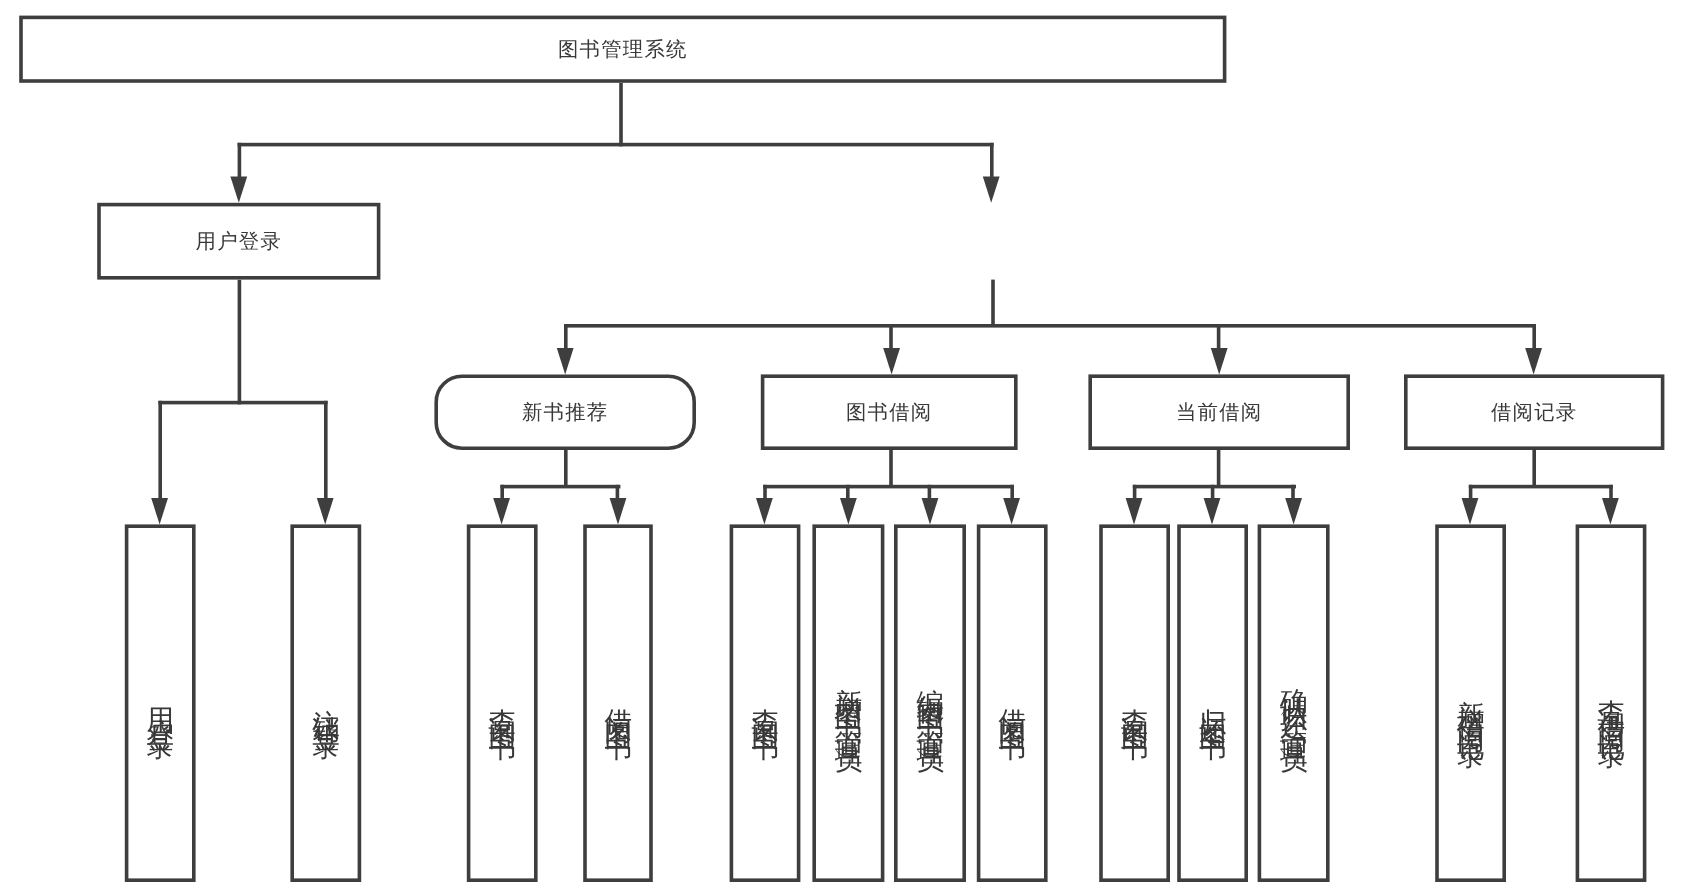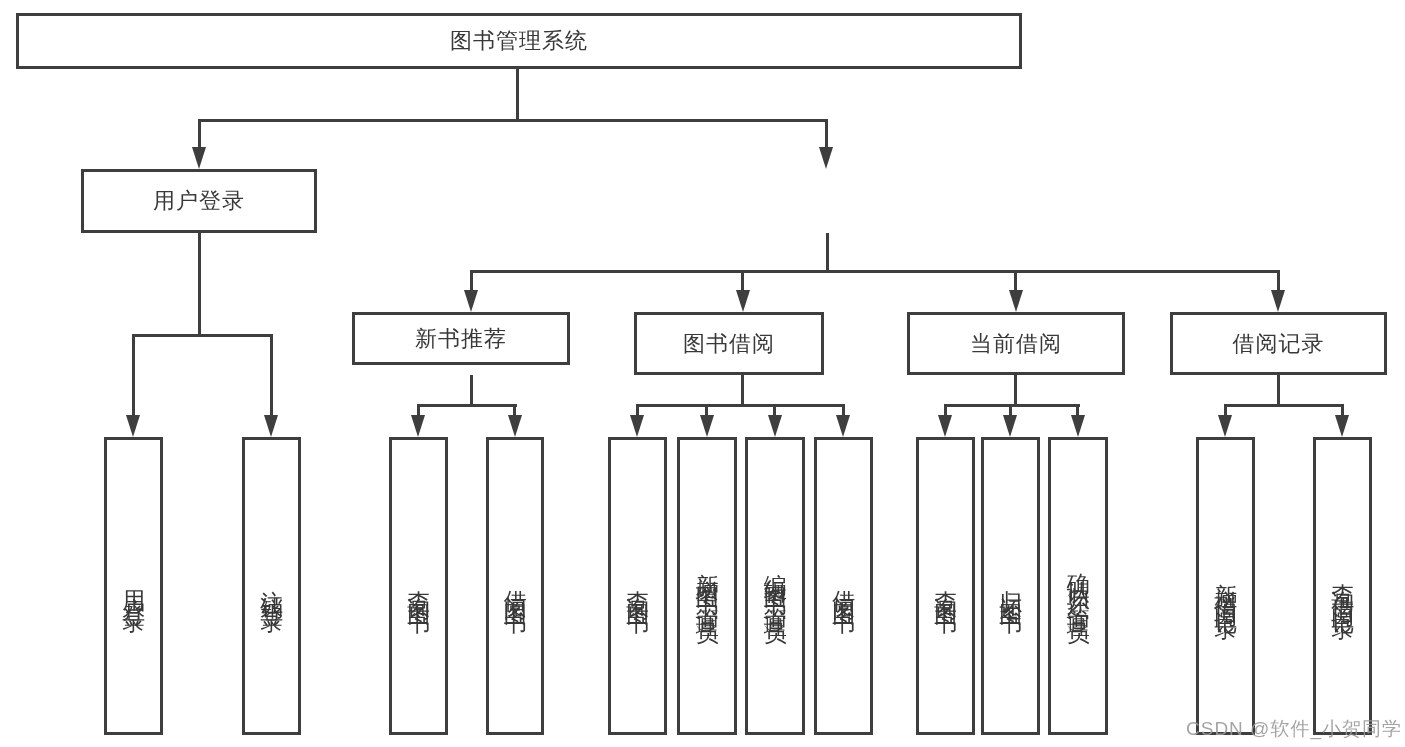--- a/index.html
+++ b/index.html
@@ -19,21 +19,21 @@
     font-family: "Liberation Sans", "DejaVu Sans", sans-serif;
     color: var(--text);
   }
   .box {
     position: absolute;
     border: 3px solid var(--line);
     background: #fff;
     display: flex;
     align-items: center;
     justify-content: center;
-    font-size: 22px;
+    font-size: 17px;
     letter-spacing: 1px;
     color: var(--text);
     z-index: 2;
   }
   .vbox {
     position: absolute;
     top: 437px;
     height: 298px;
     border: 3px solid var(--line);
     background: #fff;
@@ -72,22 +72,22 @@
     color: var(--watermark);
     opacity: 0.9;
     z-index: 5;
     white-space: nowrap;
   }
 
   
   .b-root { left: 16px;   top: 13px;  width: 1006px; height: 56px; }
   .b-n21  { left: 81px;   top: 169px; width: 236px;  height: 64px; }
   .b-n22  { left: 712px;  top: 169px; width: 236px;  height: 64px; }
-  .b-n31  { left: 352px;  top: 312px; width: 218px;  height: 53px; }
-  .b-n32  { left: 634px;  top: 312px; width: 190px;  height: 63px; }
+  .b-n31  { left: 362px;  top: 312px; width: 218px;  height: 63px; border-radius: 23px; }
+  .b-n32  { left: 634px;  top: 312px; width: 214px;  height: 63px; }
   .b-n33  { left: 907px;  top: 312px; width: 218px;  height: 63px; }
   .b-n34  { left: 1170px; top: 312px; width: 217px;  height: 63px; }
 
   .b-l1  { left: 104px;  width: 59px; }
   .b-l2  { left: 242px;  width: 59px; }
   .b-l3  { left: 389px;  width: 59px; }
   .b-l4  { left: 486px;  width: 58px; }
   .b-l5  { left: 608px;  width: 59px; }
   .b-l6  { left: 677px;  width: 60px; }
   .b-l7  { left: 745px;  width: 60px; }
@@ -216,15 +216,14 @@
   <div class="line" style="left:1076px; top:404px; width:3px; height:16px;"></div>
   <div class="arrow" style="left:1071px; top:415px;"></div>
 
   <div class="line" style="left:1277px; top:375px; width:3px; height:31px;"></div>
   <div class="line" style="left:1224px; top:404px; width:120px; height:3px;"></div>
   <div class="line" style="left:1224px; top:404px; width:3px; height:16px;"></div>
   <div class="arrow" style="left:1218px; top:415px;"></div>
   <div class="line" style="left:1341px; top:404px; width:3px; height:16px;"></div>
   <div class="arrow" style="left:1335px; top:415px;"></div>
 
-  <div class="watermark">CSDN @软件_小贺同学</div>
 
 </div>
 
 </body></html>

